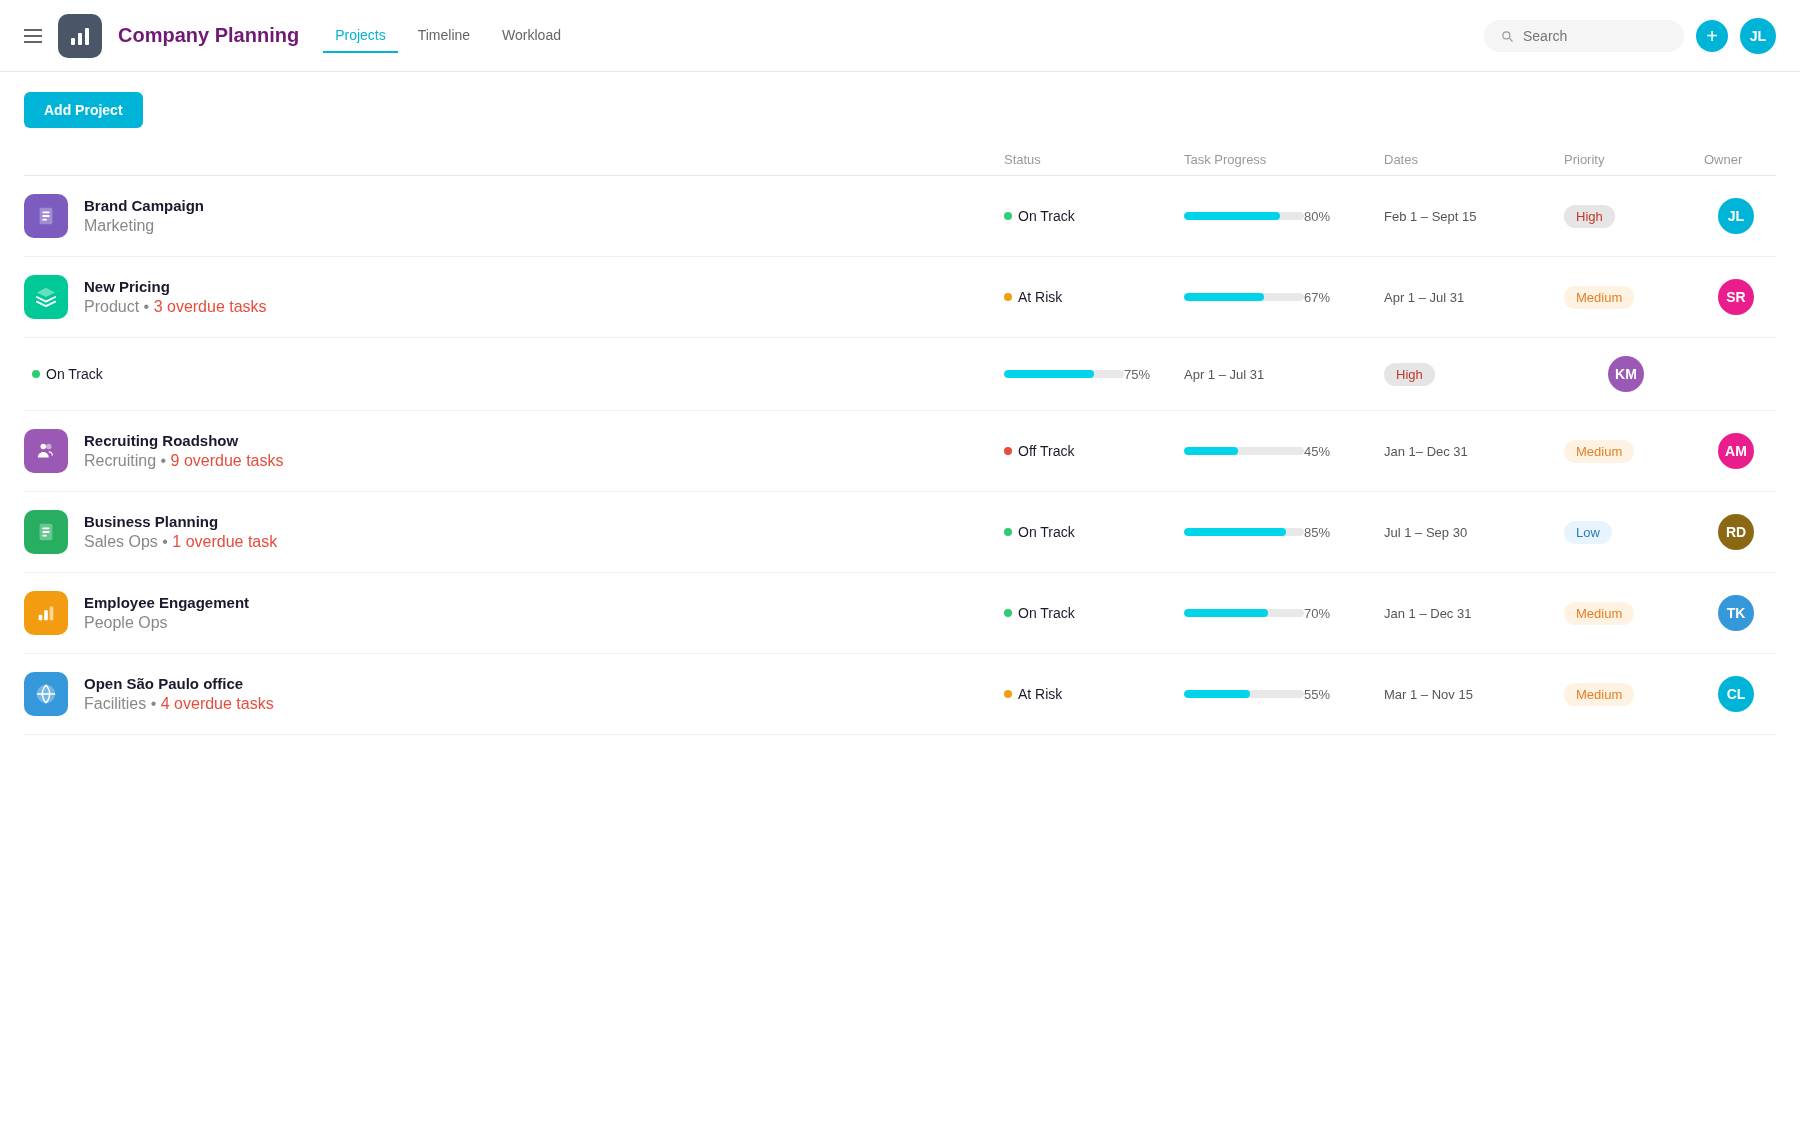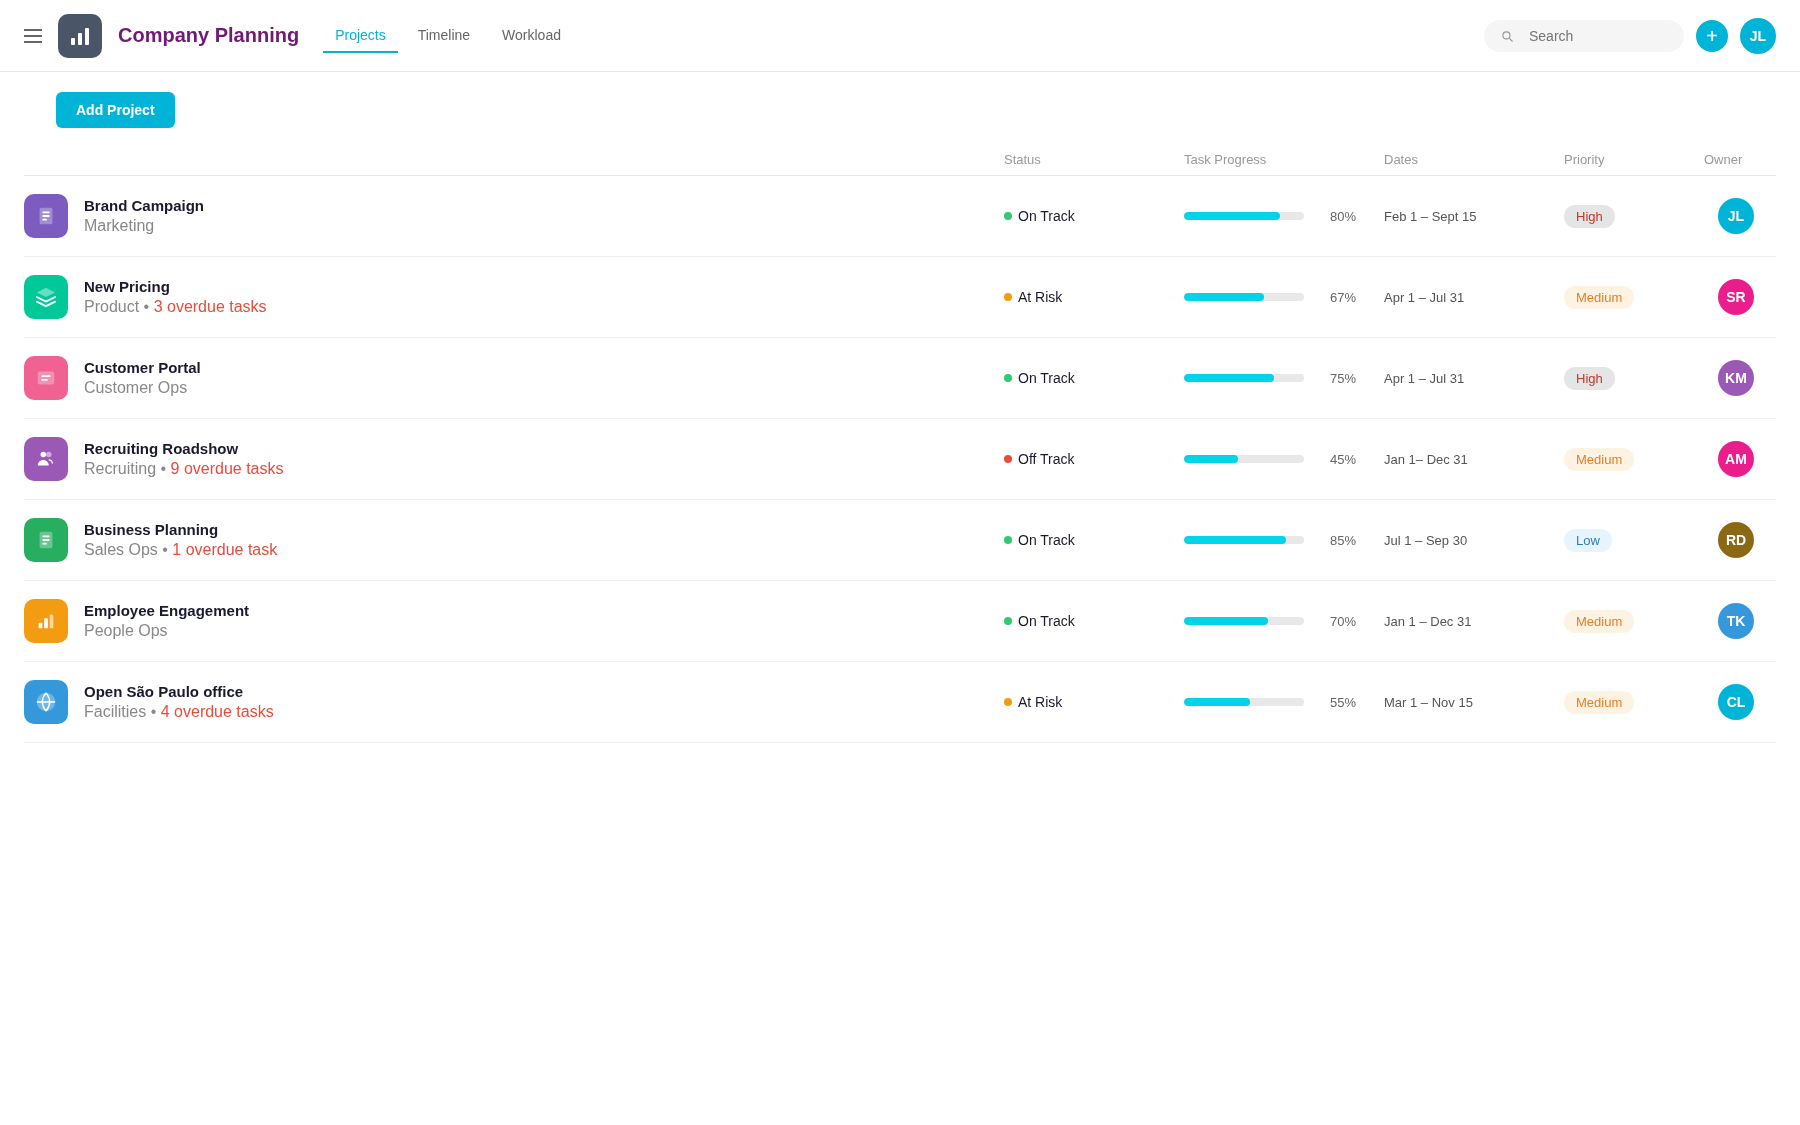--- a/index.html
+++ b/index.html
@@ -29,21 +29,21 @@
     .nav-tab {
       padding: 8px 12px; font-size: 14px; color: #666; cursor: pointer;
       border-bottom: 2px solid transparent; text-decoration: none;
     }
     .nav-tab.active { color: #00b4d8; border-bottom: 2px solid #00b4d8; font-weight: 500; }
 
     .header-right { margin-left: auto; display: flex; align-items: center; gap: 12px; }
 
     .search-box {
       display: flex; align-items: center; background: #f5f5f5; border-radius: 20px;
-      padding: 8px 16px; gap: 15px; width: 200px;
+      padding: 8px 16px; gap: 9px; width: 200px;
     }
     .search-box svg { width: 14px; height: 14px; fill: #999; flex-shrink: 0; }
     .search-box input {
       border: none; background: transparent; font-size: 14px; color: #333; outline: none;
       width: 100%;
     }
 
     .add-btn {
       width: 32px; height: 32px; background: #00b4d8; border-radius: 50%;
       display: flex; align-items: center; justify-content: center;
@@ -52,21 +52,21 @@
     }
 
     .avatar {
       width: 36px; height: 36px; border-radius: 50%; overflow: hidden;
       background: #667eea; display: flex; align-items: center; justify-content: center;
       font-size: 14px; color: white; font-weight: 600; flex-shrink: 0;
     }
 
     .main { padding: 0 24px; }
 
-    .toolbar { padding: 20px 0 16px; margin-left: 32px; }
+    .toolbar { padding: 20px 0 16px; }
     .add-project-btn {
       background: #00b4d8; color: white; border: none; border-radius: 6px;
       padding: 10px 20px; font-size: 14px; font-weight: 600; cursor: pointer;
     }
 
     .table-header {
       display: grid;
       grid-template-columns: 1fr 180px 200px 180px 140px 80px;
       padding: 8px 0;
       border-bottom: 1px solid #e8e8e8;
@@ -97,21 +97,21 @@
     .project-name { font-size: 15px; font-weight: 600; color: #1a1a2e; }
     .project-sub { font-size: 16px; color: #888; }
     .overdue { color: #e74c3c; font-weight: 500; }
 
     .status-cell { padding: 0 8px; display: flex; align-items: center; gap: 6px; font-size: 14px; font-weight: 500; }
     .status-dot { width: 8px; height: 8px; border-radius: 50%; flex-shrink: 0; }
     .dot-green { background: #2ecc71; }
     .dot-yellow { background: #f39c12; }
     .dot-red { background: #e74c3c; }
 
-    .progress-cell { padding: 0 8px; display: flex; align-items: center; gap: 26px; }
+    .progress-cell { padding: 0 8px; display: flex; align-items: center; gap: 0; }
     .progress-bar-bg { flex: 1; height: 8px; background: #e8e8e8; border-radius: 4px; overflow: hidden; max-width: 120px; }
     .progress-bar-fill { height: 100%; background: #00d4e8; border-radius: 4px; }
     .progress-pct { font-size: 13px; color: #666; white-space: nowrap; }
 
     .dates-cell { padding: 0 8px; font-size: 13px; color: #555; }
 
     .priority-cell { padding: 0 8px; }
     .priority-badge {
       display: inline-block; padding: 4px 12px; border-radius: 12px;
       font-size: 13px; font-weight: 500; white-space: nowrap;
@@ -242,33 +242,20 @@
     </div>
     <div class="dates-cell">Apr 1 – Jul 31</div>
     <div class="priority-cell">
       <span class="priority-badge priority-medium">Medium</span>
     </div>
     <div class="owner-cell">
       <div class="avatar av-pink">SR</div>
     </div>
   </div>
       <div class="project-row">
-    <div class="project-info">
-      <div class="project-icon" style="background:#f06292">
-        <svg viewBox="0 0 24 24" fill="white" width="22" height="22">
-              <rect x="3" y="5" width="18" height="14" rx="2" fill="rgba(255,255,255,0.3)"></rect>
-              <rect x="7" y="9" width="10" height="2" rx="1" fill="white"></rect>
-              <rect x="7" y="13" width="7" height="2" rx="1" fill="white"></rect>
-            </svg>
-      </div>
-      <div class="project-text">
-        <span class="project-name">Customer Portal</span>
-        <span class="project-sub">Customer Ops</span>
-      </div>
-    </div>
     <div class="status-cell">
       <span class="status-dot dot-green"></span>
       <span>On Track</span>
     </div>
     <div class="progress-cell">
       <div class="progress-bar-bg">
         <div class="progress-bar-fill" style="width:75%"></div>
       </div>
       <span class="progress-pct">75%</span>
     </div>

